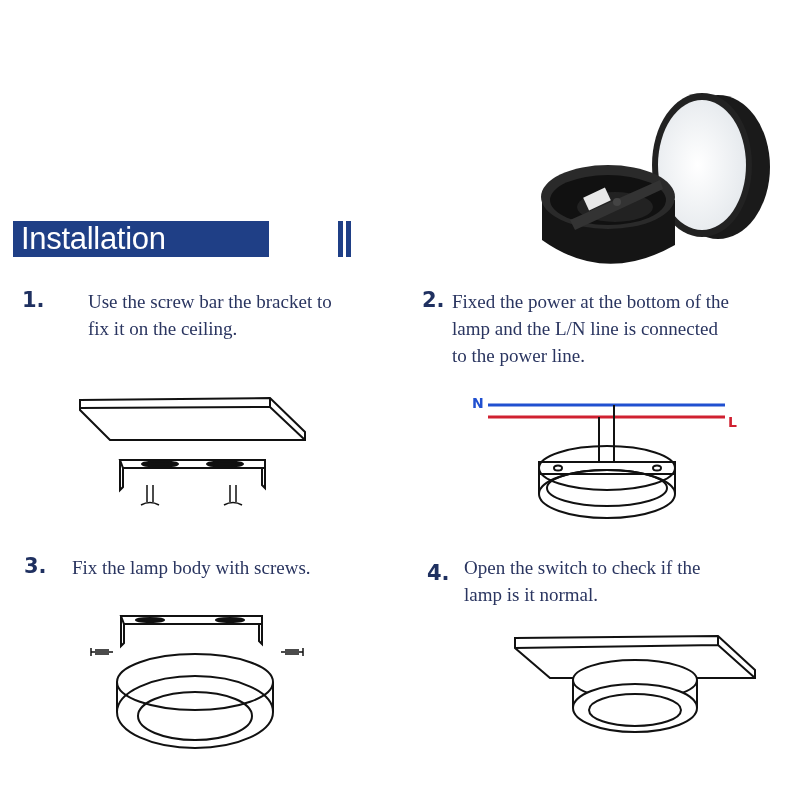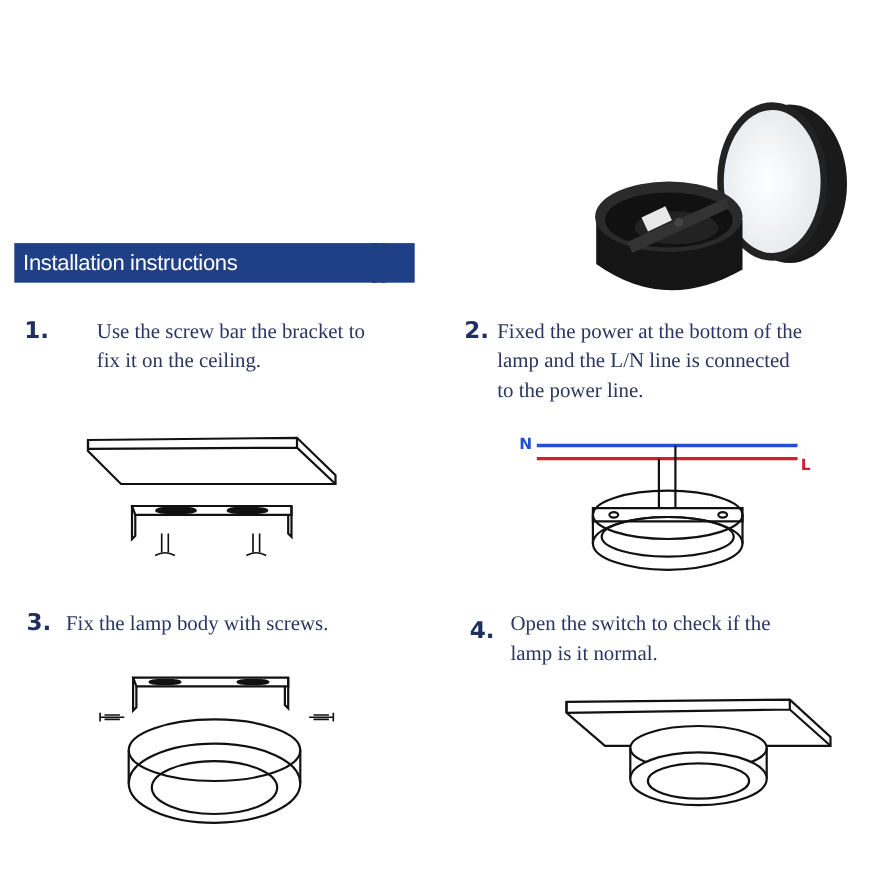--- a/index.html
+++ b/index.html
@@ -1,21 +1,21 @@
 <!DOCTYPE html>
 <html><head>
 <meta charset="utf-8">
 <style>
   html, body { margin: 0; padding: 0; background: #ffffff; }
   body { width: 800px; height: 792px; position: relative; overflow: hidden; font-family: "Liberation Serif", serif; }
 
   .header-bar {
-    position: absolute; left: 13px; top: 221px; width: 364px; height: 36px;
+    position: absolute; left: 13px; top: 221px; width: 256px; height: 36px;
     background: #1f3f86; color: #fff;
-    font-family: "Liberation Sans", sans-serif; font-size: 20px;
+    font-family: "Liberation Sans", sans-serif; font-size: 31px;
     line-height: 36px; padding-left: 8px; box-sizing: border-box; letter-spacing: -0.3px;
   }
   .header-stripe { position: absolute; top: 221px; width: 5px; height: 36px; background: #1f3f86; }
 
   .step { position: absolute; color: #2a3560; font-size: 19px; line-height: 27px; }
   .step-num {
     position: absolute; font-family: "DejaVu Sans", sans-serif; font-weight: bold;
     font-size: 21px; color: #1f3060;
   }
   .step-text { position: absolute; white-space: pre-line; }
@@ -58,21 +58,21 @@
 
 <div class="step" style="left:422px;top:288px;">
   <span class="step-num" style="left:0;top:-1px;">2.</span>
   <span class="step-text" style="left:30px;top:0;width:360px;">Fixed the power at the bottom of the
 lamp and the L/N line is connected
 to the power line.</span>
 </div>
 
 <div class="step" style="left:24px;top:554px;">
   <span class="step-num" style="left:0;top:-1px;">3.</span>
-  <span class="step-text" style="left:36px;top:0;width:340px;">Fix the lamp body with screws.</span>
+  <span class="step-text" style="left:48px;top:0;width:340px;">Fix the lamp body with screws.</span>
 </div>
 
 <div class="step" style="left:427px;top:554px;">
   <span class="step-num" style="left:0;top:6px;">4.</span>
   <span class="step-text" style="left:37px;top:0;width:340px;">Open the switch to check if the
 lamp is it normal.</span>
 </div>
 
 <svg style="left:75px;top:390px;" width="240" height="125" viewBox="0 0 240 125" fill="none" stroke="#111" stroke-width="2">
   <path d="M5 10 L195 8 L230 42 L230 50 L35 50 L5 20 Z"></path>

